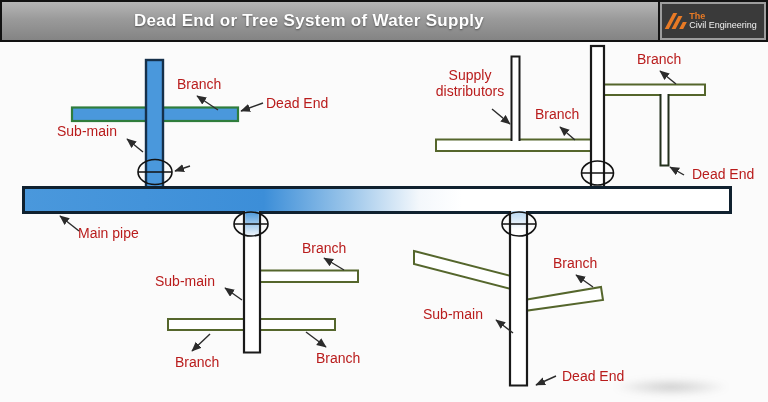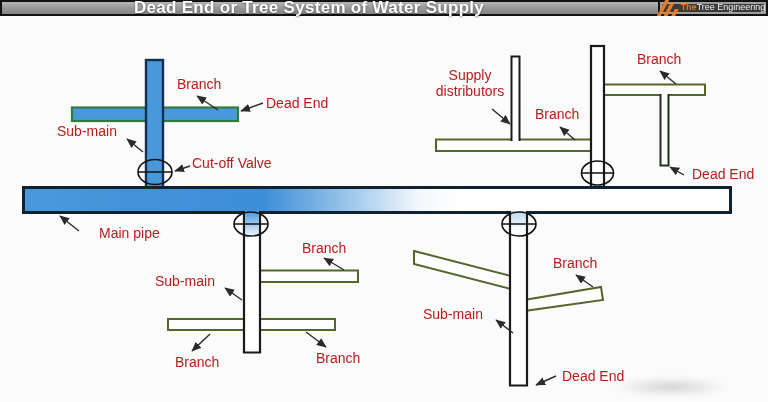--- a/index.html
+++ b/index.html
@@ -1,36 +1,36 @@
 <!DOCTYPE html>
 <html><head>
 <meta charset="utf-8">
 <style>
   html,body{margin:0;padding:0;}
   body{width:768px;height:402px;overflow:hidden;background:#fbfbfb;
        font-family:"Liberation Sans",sans-serif;}
   .stage{position:relative;width:768px;height:402px;background:#fbfbfb;}
 
   
-  .header{position:absolute;top:0;left:0;width:768px;height:16px;box-sizing:border-box;
+  .header{position:absolute;top:0;left:0;width:768px;height:42px;box-sizing:border-box;
           background:linear-gradient(180deg,#b6b6b6 0%,#9a9a9a 45%,#848484 100%);
           border:2px solid #121212;display:flex;align-items:stretch;}
   .title-cell{flex:1;display:flex;align-items:center;justify-content:center;
               padding-right:42px;}
   .title-cell span{color:#ffffff;font-weight:bold;font-size:17px;letter-spacing:.3px;
               text-shadow:0 1px 2px rgba(0,0,0,.45);white-space:nowrap;}
   .logo-cell{width:106px;background:#3a3a3a;border-left:2px solid #141414;
              box-shadow:inset 0 0 0 2px #9d9d9d;display:flex;align-items:center;
              justify-content:center;gap:4px;}
   .logo-slashes{display:flex;gap:2px;align-items:flex-end;height:16px;}
   .logo-slashes i{display:block;width:4px;background:#e87a25;transform:skewX(-28deg);}
   .logo-slashes i:nth-child(1){height:16px;}
   .logo-slashes i:nth-child(2){height:13px;}
   .logo-slashes i:nth-child(3){height:7px;}
-  .logo-text{display:flex;flex-direction:row;line-height:1.05;}
+  .logo-text{display:flex;flex-direction:column;line-height:1.05;}
   .logo-text .brand-top{color:#e87a25;font-weight:bold;font-size:9px;}
   .logo-text .brand-bottom{color:#f2f2f2;font-size:9px;white-space:nowrap;}
 
   
   svg.pipes{position:absolute;top:0;left:0;}
   .labels{position:absolute;top:0;left:0;width:768px;height:402px;pointer-events:none;}
   .lbl{position:absolute;font-size:14px;color:#b91c1c;white-space:nowrap;line-height:16px;}
   .lbl.center{text-align:center;}
   .smudge{position:absolute;left:612px;top:378px;width:118px;height:18px;border-radius:50%;
           background:radial-gradient(ellipse at center,rgba(90,90,90,.28),rgba(120,120,120,0) 70%);
@@ -46,21 +46,21 @@
       <span>Dead End or Tree System of Water Supply</span>
     </div>
     <div class="logo-cell">
       <span class="logo-slashes">
           <i></i>
           <i></i>
           <i></i>
         </span>
       <span class="logo-text">
         <span class="brand-top">The</span>
-        <span class="brand-bottom">Tree Engineering</span>
+        <span class="brand-bottom">Civil Engineering</span>
       </span>
     </div>
   </div>
 
   <svg class="pipes" width="768" height="402" viewBox="0 0 768 402">
     <defs>
       <linearGradient id="mainGrad" x1="0" y1="0" x2="1" y2="0">
         <stop offset="0" stop-color="#4a98dc"></stop>
         <stop offset="0.34" stop-color="#3c8ed8"></stop>
         <stop offset="0.46" stop-color="#9cc6ea"></stop>
@@ -142,22 +142,21 @@
       <line x1="593" y1="287" x2="576" y2="275" marker-end="url(#ah)"></line>
       <line x1="513" y1="333" x2="496" y2="320" marker-end="url(#ah)"></line>
       <line x1="556" y1="376" x2="536" y2="385" marker-end="url(#ah)"></line>
     </g>
   </svg>
 
   <div class="labels">
     <div class="lbl" style="left:177px;top:76px;">Branch</div>
     <div class="lbl" style="left:266px;top:95px;">Dead End</div>
     <div class="lbl" style="left:57px;top:123px;">Sub-main</div>
-    <div class="lbl" style="left:192px;top:155px;">Cut-off Valve</div>
-    <div class="lbl" style="left:99px;top:225px;">Main pipe</div>
+    <div class="lbl" style="left:78px;top:225px;">Main pipe</div>
 
     <div class="lbl center" style="left:420px;top:67px;width:100px;">
       <span>Supply</span><br>
       <span>distributors</span>
     </div>
     <div class="lbl" style="left:535px;top:106px;">Branch</div>
     <div class="lbl" style="left:637px;top:51px;">Branch</div>
     <div class="lbl" style="left:692px;top:166px;">Dead End</div>
 
     <div class="lbl" style="left:155px;top:273px;">Sub-main</div>

